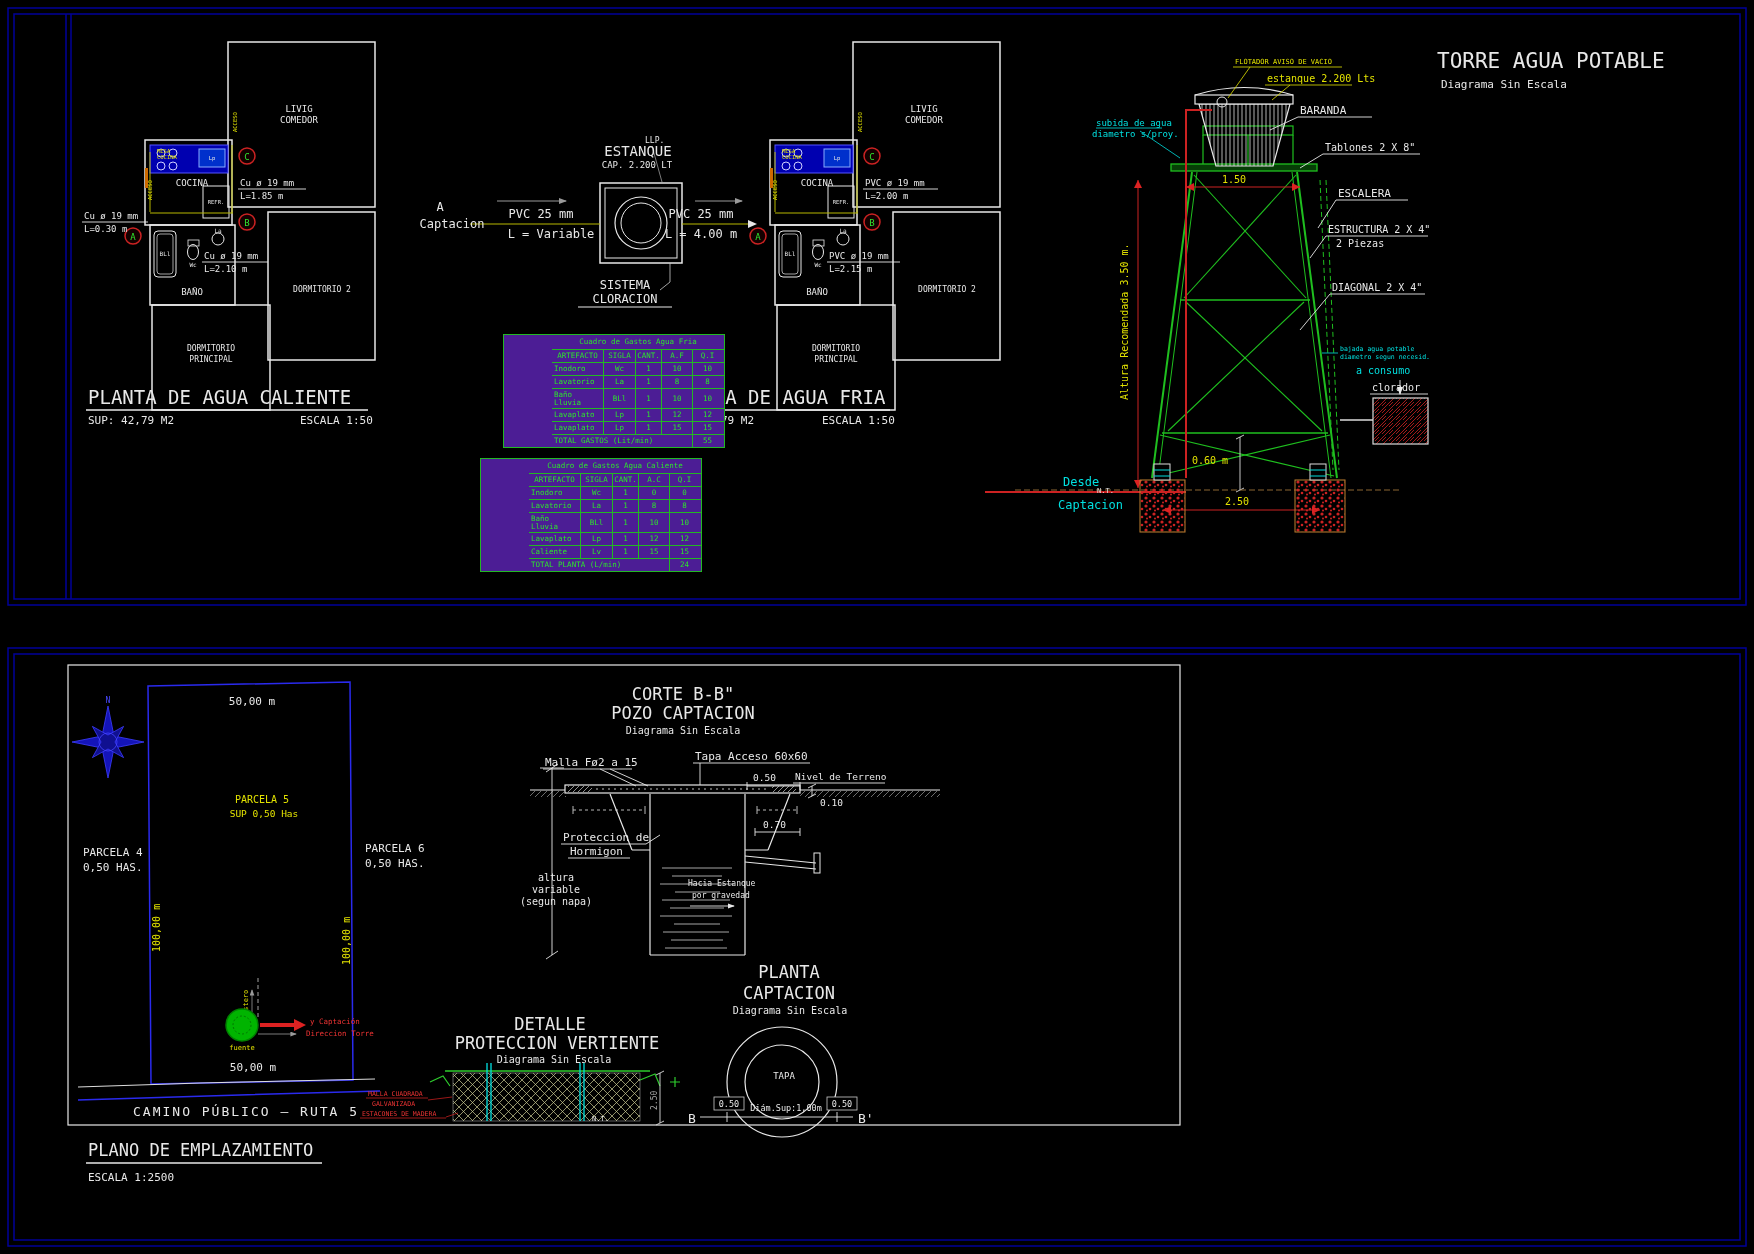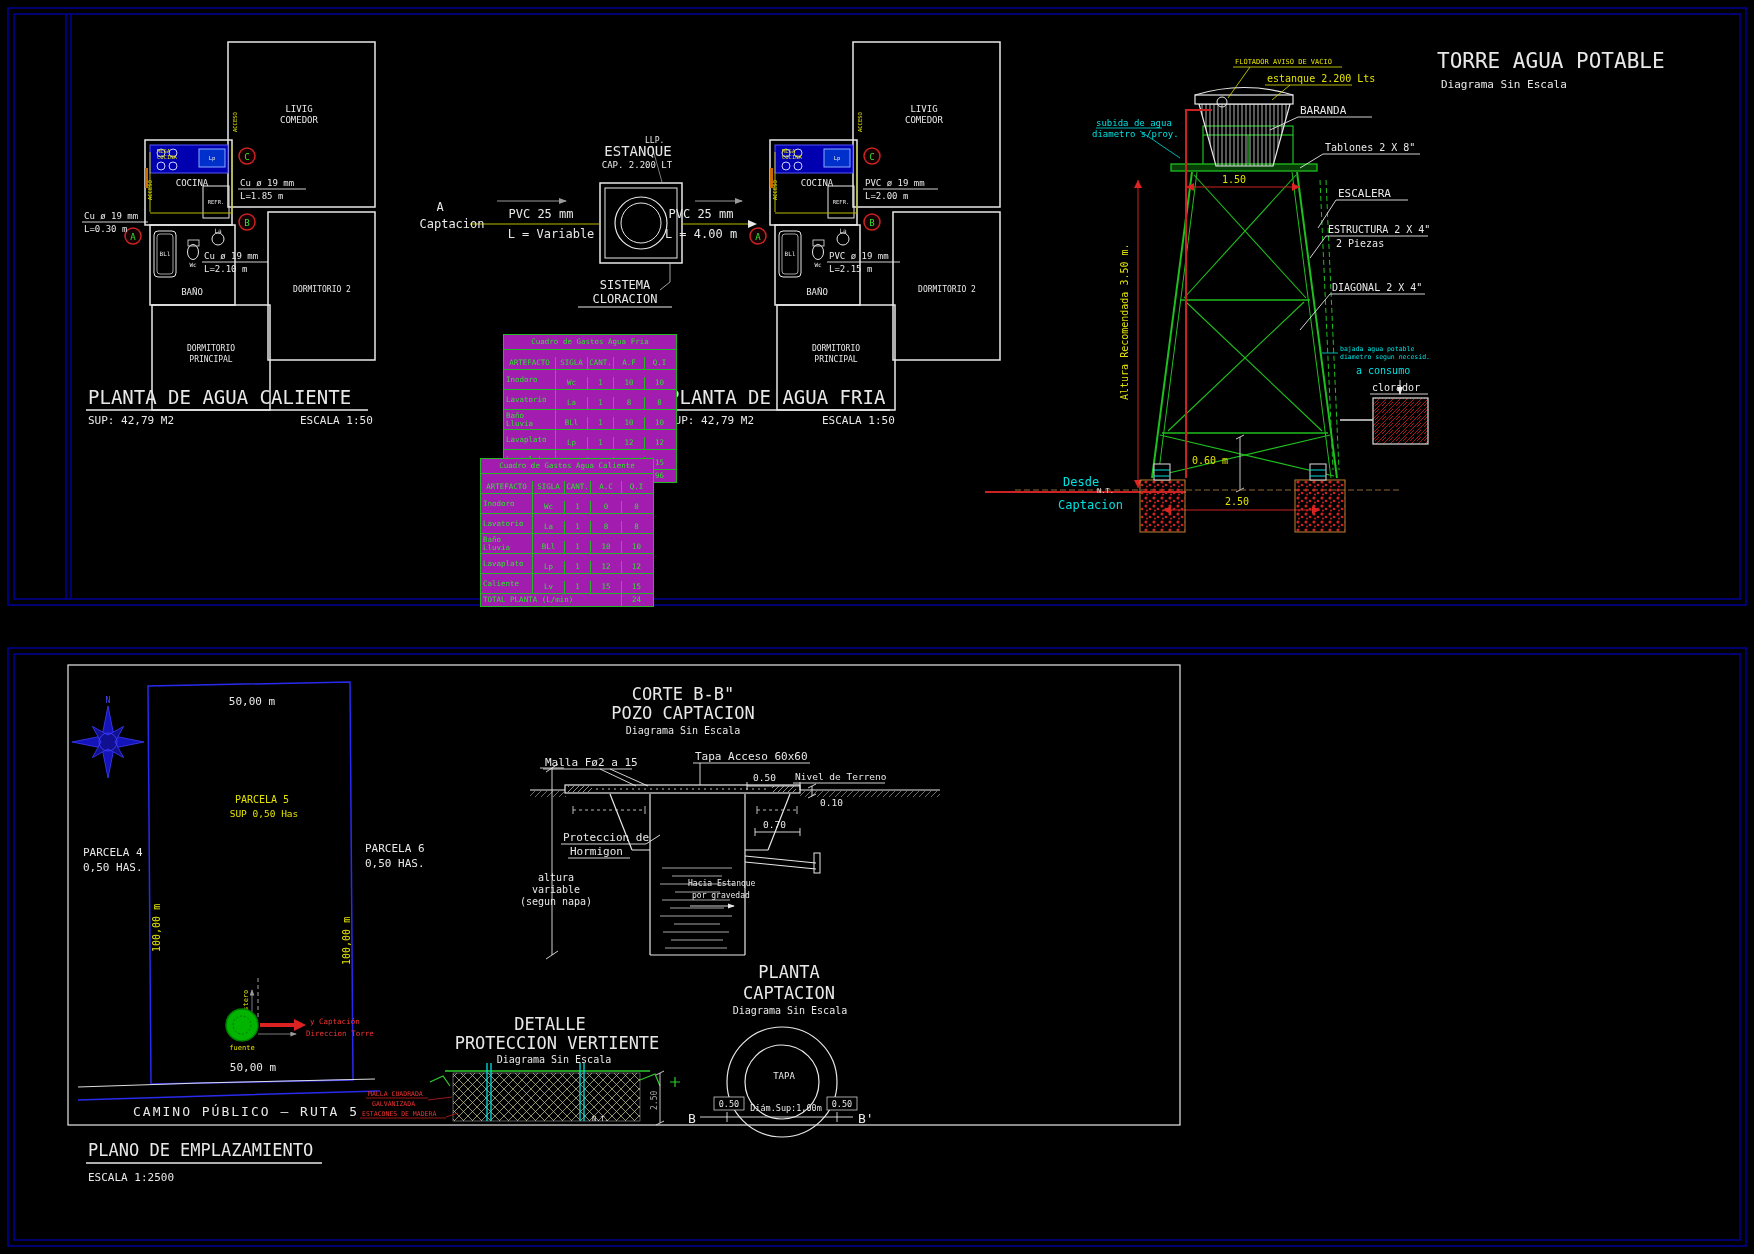--- a/index.html
+++ b/index.html
@@ -2,27 +2,27 @@
 <html><head>
 <meta charset="utf-8">
 <style>
   html,body{margin:0;padding:0;background:#000;}
   #root{position:relative;width:1754px;height:1254px;background:#000;overflow:hidden;
         font-family:"DejaVu Sans Mono","Liberation Mono",monospace;}
   svg{position:absolute;left:0;top:0;}
   .tx{font-family:"DejaVu Sans Mono","Liberation Mono",monospace;fill:#e8e8e8;}
   .mid{text-anchor:middle;}
   .yl{fill:#e2e200}.cy{fill:#00e0e0}.rd{fill:#ee3333}.gn{fill:#2ee22e}.gy{fill:#aaaaaa}.bl{fill:#4848ff}
-  .cadtable{position:absolute;width:172px;border:1px solid #23b823;background:#a21caf;color:#2ee22e;
-            font-family:"DejaVu Sans Mono","Liberation Mono",monospace;font-size:7.5px;line-height:1;}
+  .cadtable{position:absolute;width:172px;border:1px solid #23b823;background:#4c1d95;color:#2ee22e;
+            font-family:"DejaVu Sans Mono","Liberation Mono",monospace;font-size:7.5px;line-height:1;padding-left:48px;}
   .ct-title{height:14px;display:flex;align-items:center;justify-content:center;border-bottom:1px solid #23b823;}
   .ct-row{display:grid;grid-template-columns:52px 32px 26px 31px 29px;border-bottom:1px solid #23b823;}
   .ct-row>div{padding:2px 2px;border-right:1px solid #23b823;display:flex;align-items:center;min-height:8px;}
   .ct-row>div:last-child{border-right:none;}
-  .ct-row.hd>div,.ct-row>div.num{justify-content:center;margin-top:7px;}
+  .ct-row.hd>div,.ct-row>div.num{justify-content:center;}
   .ct-total{display:grid;grid-template-columns:141px 29px;}
   .ct-total>div{padding:2px 2px;display:flex;align-items:center;}
   .ct-total>div:first-child{border-right:1px solid #23b823;}
   .ct-total>div:last-child{justify-content:center;}
 </style>
 </head>
 <body>
 
 <div id="root">
 <svg width="1754" height="1254" viewBox="0 0 1754 1254">
@@ -454,21 +454,21 @@
       </div>
   <div class="ct-row">
         <div>Lavaplato</div>
         <div class="num">Lp</div>
         <div class="num">1</div>
         <div class="num">15</div>
         <div class="num">15</div>
       </div>
   <div class="ct-total">
         <div>TOTAL GASTOS (Lit/min)</div>
-        <div>96</div>
+        <div>55</div>
       </div>
 </div>
 
 <div class="cadtable" style="left:480px;top:458px;">
   <div class="ct-title">Cuadro de Gastos Agua Caliente</div>
   <div class="ct-row hd">
     <div>ARTEFACTO</div>
     <div>SIGLA</div>
     <div>CANT.</div>
     <div>A.C</div>

